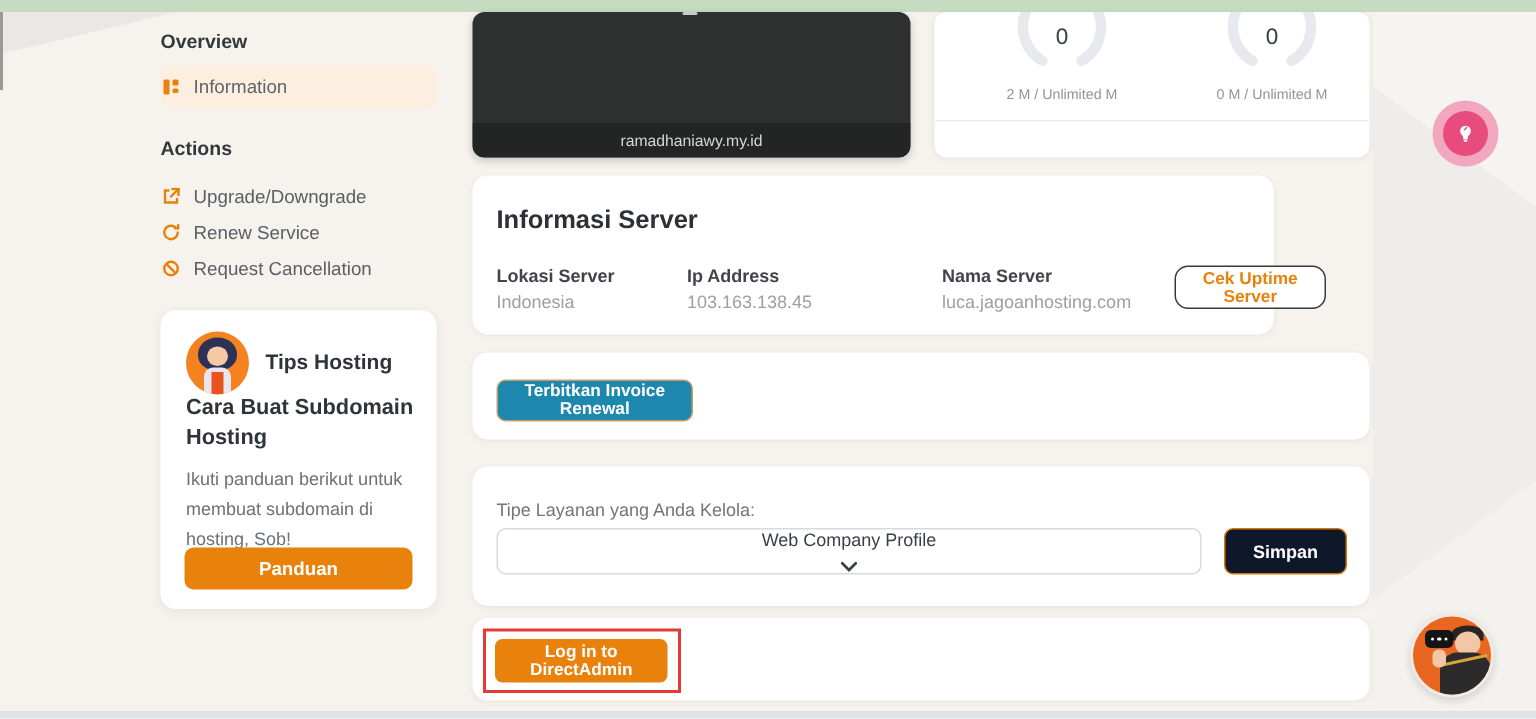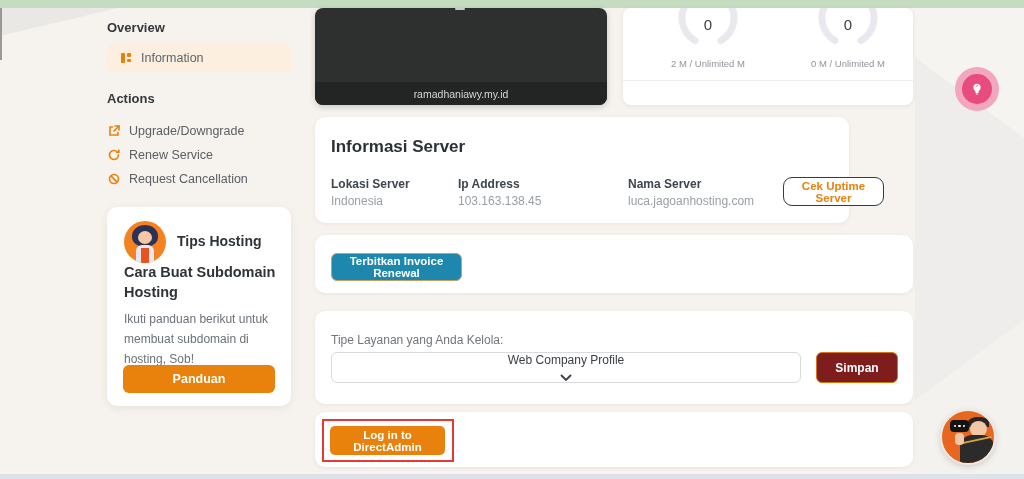--- a/index.html
+++ b/index.html
@@ -18,21 +18,21 @@
     clip-path:polygon(0 0,100% 0,100% 100%,0 38%);}
   .right-wedge-bottom{left:915px;top:320px;width:109px;height:154px;background:#f3f2ef;
     clip-path:polygon(0 52%,100% 0,100% 100%,0 100%);}
   .left-wedge{left:0;top:8px;width:118px;height:28px;background:#eae8e5;
     clip-path:polygon(0 0,100% 0,0 100%);}
   .left-edge-line{left:0;top:8px;width:2px;height:52px;background:#9a9997;}
 
   
   .side-heading{font-size:13px;font-weight:bold;color:#33383d;}
   .info-item{left:107px;top:44px;width:184px;height:28px;background:#fcefdf;border-radius:6px;
-    display:flex;align-items:center;gap:9px;padding-left:12px;box-sizing:border-box;cursor:pointer;}
+    display:flex;align-items:center;gap:9px;padding-left:0;box-sizing:border-box;cursor:pointer;}
   .info-item span.lbl{font-size:12.5px;color:#5f656b;}
   .action-item{left:107px;width:184px;height:17px;display:flex;align-items:center;gap:9px;cursor:pointer;}
   .action-item .lbl{font-size:12.5px;color:#5a6066;}
   .icon-or{color:#e8820c;display:inline-flex;align-items:center;justify-content:center;width:13px;height:13px;flex:0 0 13px;}
 
   .tips-card{left:107px;top:207px;width:184px;height:199px;background:#fff;border-radius:10px;
     box-shadow:0 2px 8px rgba(60,50,30,.08);}
   .tips-avatar{left:17px;top:14px;width:42px;height:42px;border-radius:50%;background:#f58220;overflow:hidden;}
   .tips-hair{position:absolute;left:8px;top:4px;width:26px;height:22px;border-radius:50% 50% 46% 46%;background:#2d3156;}
   .tips-face{position:absolute;left:14px;top:10px;width:14px;height:13px;border-radius:50%;background:#f6c9a4;}
@@ -74,21 +74,21 @@
   .invoice-card{left:315px;top:235px;width:598px;height:58px;}
   .btn-invoice{position:absolute;left:16px;top:18px;width:131px;height:28px;background:#1d87ae;
     border:1px solid #c79f62;border-radius:6px;color:#fff;font-size:11.5px;font-weight:bold;font-family:inherit;cursor:pointer;}
 
   
   .service-card{left:315px;top:311px;width:598px;height:93px;}
   .service-label{position:absolute;left:16px;top:22px;font-size:12px;color:#70767c;}
   .select-box{position:absolute;left:16px;top:41px;width:470px;height:31px;background:#fff;border:1px solid #d8dade;
     border-radius:6px;box-sizing:border-box;display:flex;align-items:center;padding:0 12px;cursor:pointer;flex-direction:column;}
   .select-text{font-size:12px;color:#3a3f44;flex:1;}
-  .btn-simpan{position:absolute;left:501px;top:41px;width:82px;height:31px;background:#7f1d1d;border:1px solid #d4760a;
+  .btn-simpan{position:absolute;left:501px;top:41px;width:82px;height:31px;background:#0f172a;border:1px solid #d4760a;
     border-radius:6px;color:#fff;font-size:12px;font-weight:bold;font-family:inherit;cursor:pointer;}
 
   
   .da-card{left:315px;top:412px;width:598px;height:55px;}
   .da-annotation{position:absolute;left:7px;top:7px;width:132px;height:43px;border:2px solid #e53935;box-sizing:border-box;}
   .btn-da{position:absolute;left:15px;top:14px;width:115px;height:29px;background:#e8820c;border:none;
     border-radius:5px;color:#fff;font-size:11.5px;font-weight:bold;font-family:inherit;cursor:pointer;}
 
   
   .help-outer{left:955px;top:67px;width:44px;height:44px;border-radius:50%;background:#f2a6bf;cursor:pointer;}

